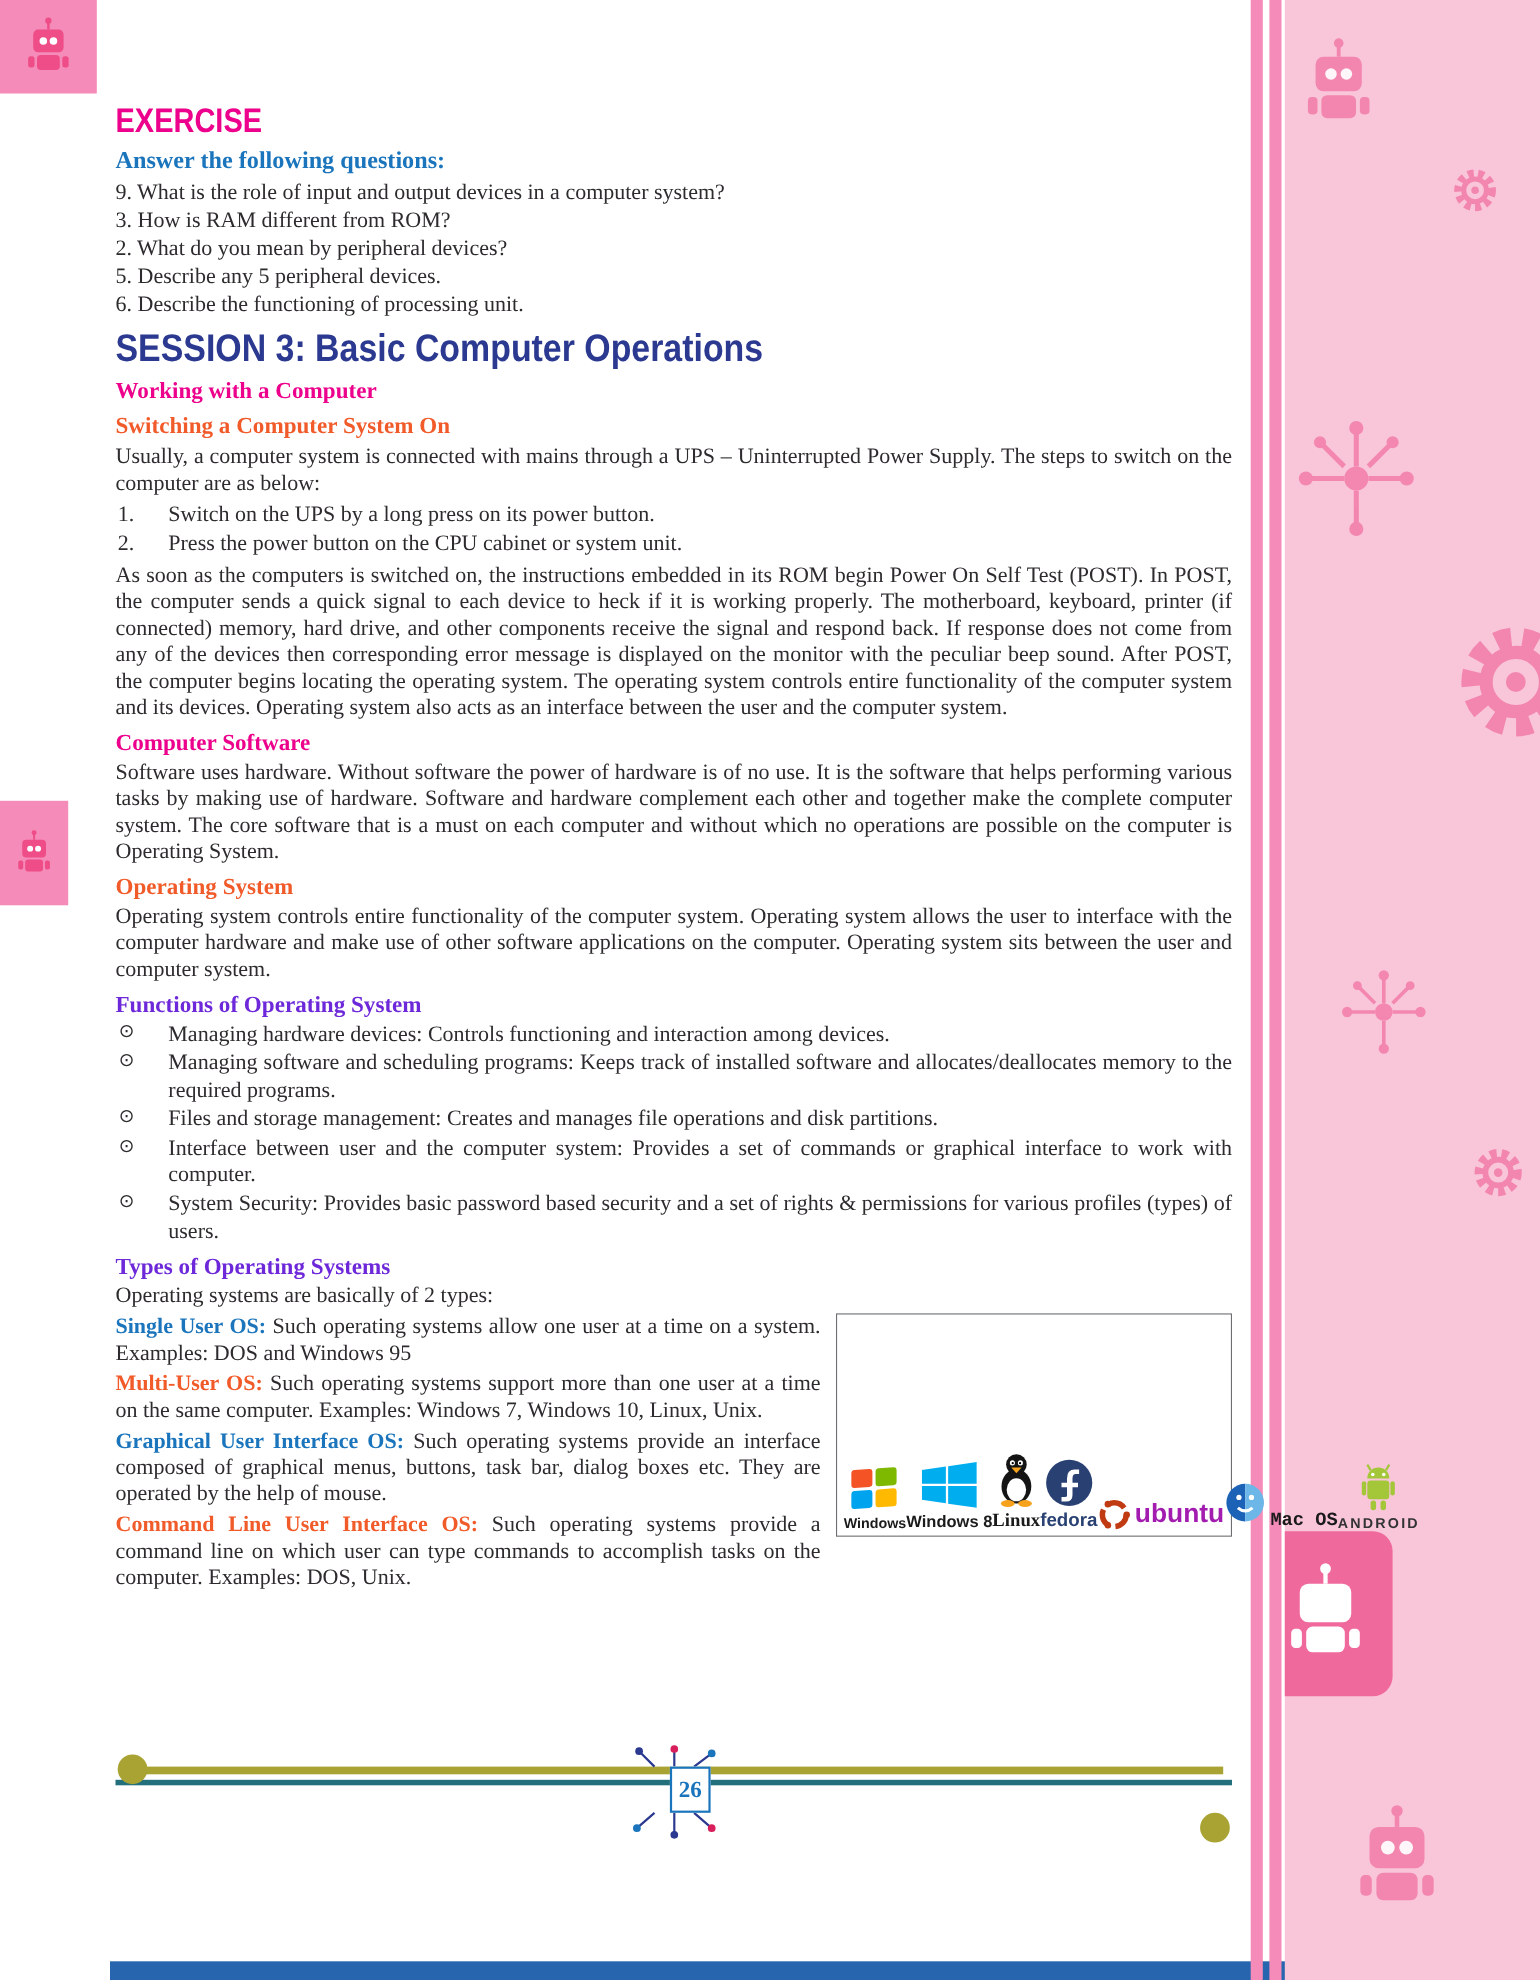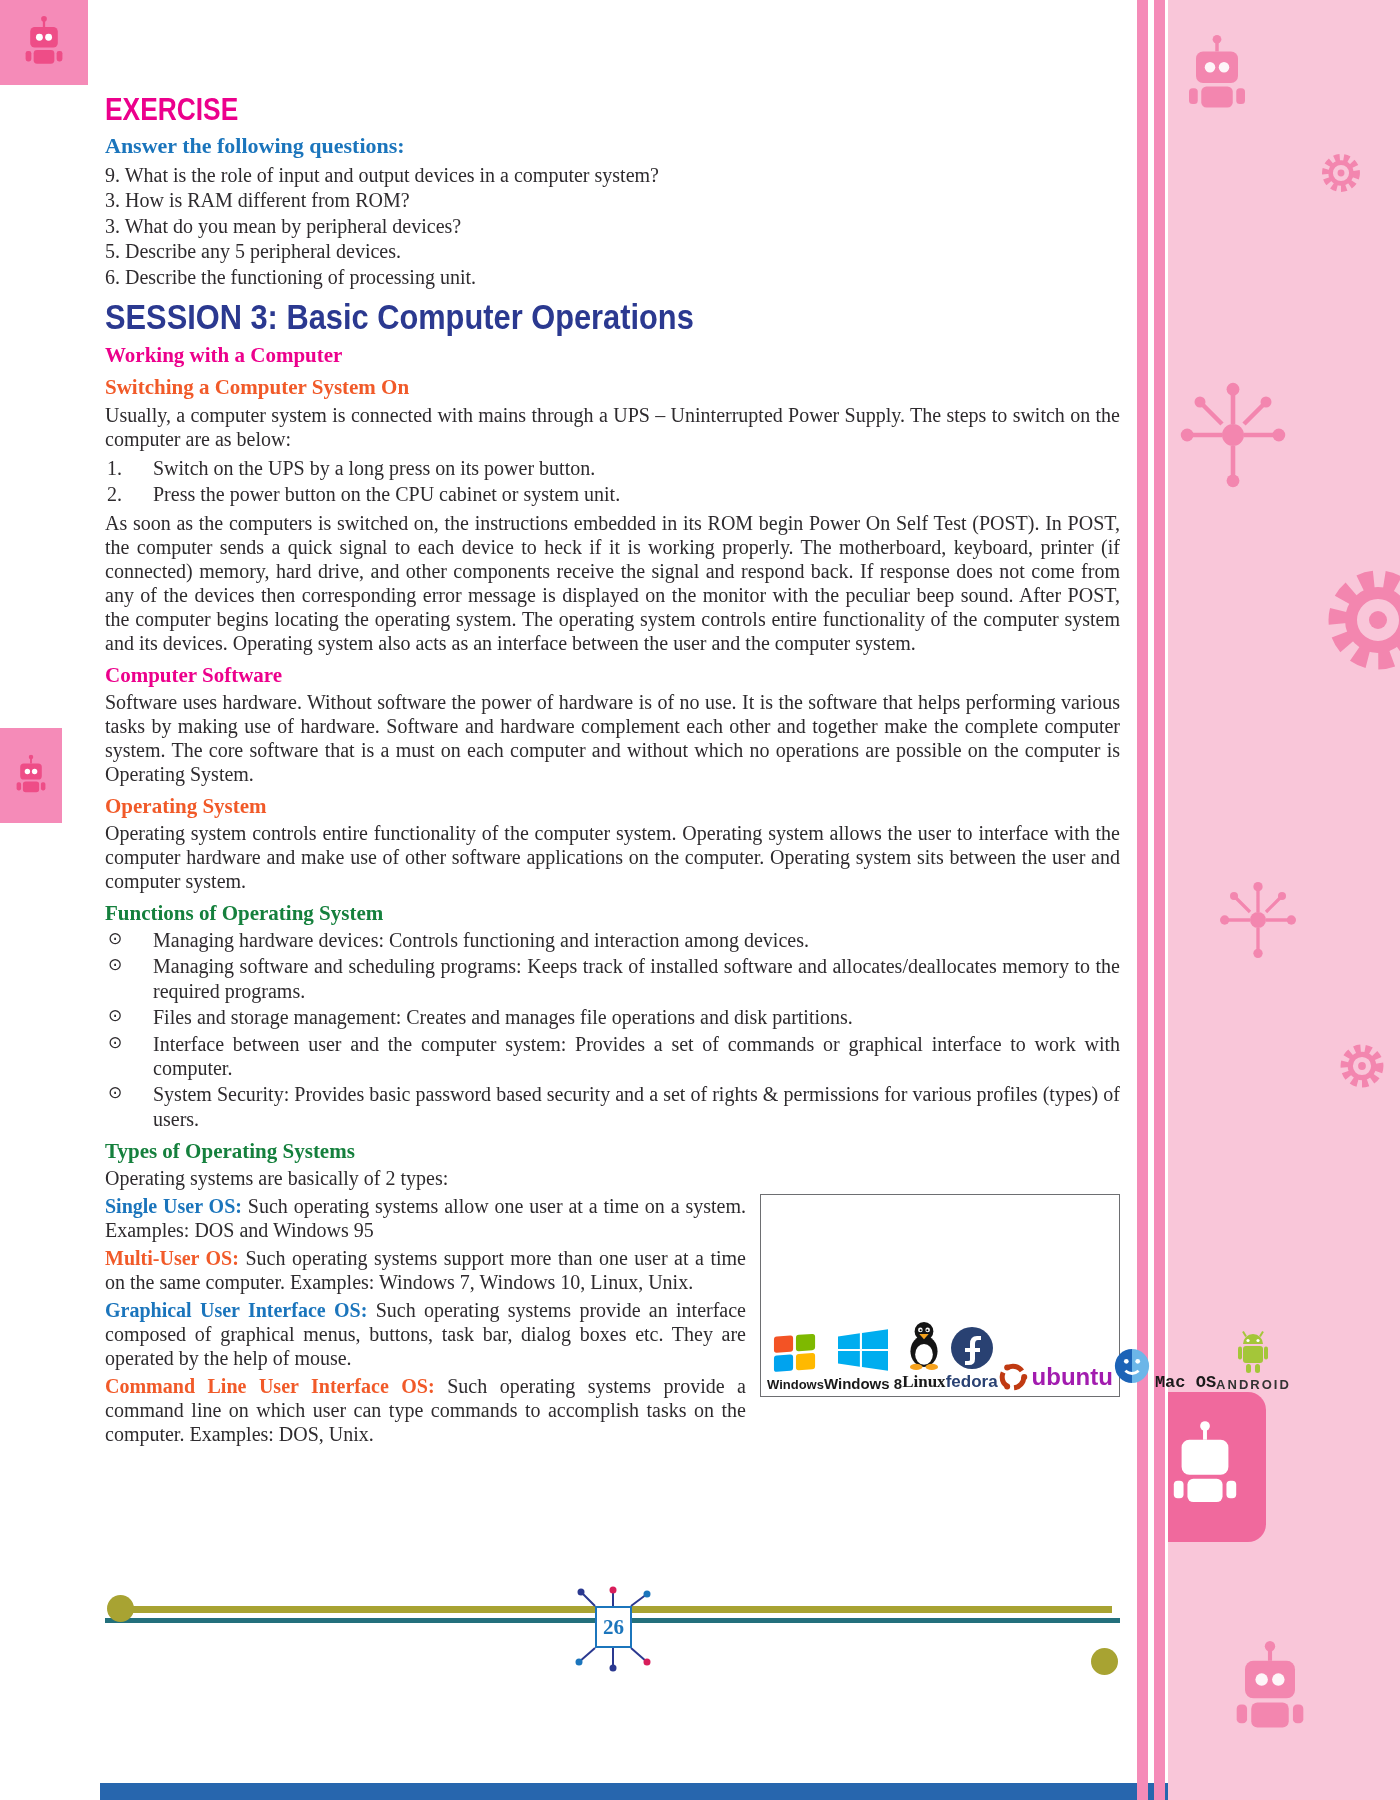--- a/index.html
+++ b/index.html
@@ -21,21 +21,21 @@
   
   .content { position:absolute; left:105px; top:94px; width:1015px; z-index:3; }
   .exercise-title { font-family:"Liberation Sans", sans-serif; font-weight:800; font-size:31px; color:#ec008c; transform:scaleX(.85); transform-origin:left top; letter-spacing:0; line-height:1.05; }
   .answer-sub { font-size:22px; font-weight:bold; color:#1b75bc; margin-top:6px; }
   ul.questions { list-style:none; margin:4px 0 8px 0; }
   ul.questions li { font-size:20px; line-height:1.28; }
   .session-title { font-family:"Liberation Sans", sans-serif; font-weight:800; font-size:35px; color:#2b3990; transform:scaleX(.88); transform-origin:left top; margin-top:6px; line-height:1.05; }
   h3.sub { font-size:21px; font-weight:bold; margin-top:8px; line-height:1.15; }
   .h-magenta { color:#ec008c; }
   .h-orange  { color:#f15a29; }
-  .h-green   { color:#15803d; }
+  .h-green   { color:#6d28d9; }
   p.body { font-size:20px; line-height:1.2; text-align:justify; margin-top:3px; }
   ol.steps { list-style:none; margin:4px 0; }
   ol.steps li { position:relative; padding-left:48px; font-size:20px; line-height:1.3; }
   ol.steps .step-num { position:absolute; left:2px; }
   ul.functions { list-style:none; margin:3px 0 2px 0; }
   ul.functions li { position:relative; padding-left:48px; font-size:20px; line-height:1.22; text-align:justify; margin-bottom:2px; }
   ul.functions .bullet { position:absolute; left:3px; top:0; font-family:"DejaVu Sans", sans-serif; font-size:17px; }
   .lead { font-weight:bold; }
   .lead-blue { color:#1b75bc; }
   .lead-orange { color:#f15a29; }
@@ -55,21 +55,21 @@
   .lbl-android { font-size:13px; letter-spacing:2px; color:#333333; }
 
   
   .footer { position:absolute; left:105px; top:1592px; width:1015px; height:90px; z-index:3; }
   .f-line-olive { position:absolute; left:22px; top:14px; width:985px; height:7px; background:#a8a332; }
   .f-line-teal  { position:absolute; left:0; top:26px; width:1015px; height:5px; background:#23707c; }
   .f-circle-left  { position:absolute; left:2px;  top:3px;  width:27px; height:27px; border-radius:50%; background:#a8a332; }
   .f-circle-right { position:absolute; right:2px; top:56px; width:27px; height:27px; border-radius:50%; background:#a8a332; }
   .page-badge { position:absolute; left:462px; top:-8px; width:92px; height:88px; }
   .badge-circuit { position:absolute; left:0; top:0; width:92px; height:88px; }
-  .badge-box { position:absolute; left:28px; top:22px; width:37px; height:42px; background:#ffffff; border:2px solid #1b75bc; display:flex; align-items:center; justify-content:center; font-family:"Liberation Serif", serif; font-weight:bold; font-size:21px; color:#1b75bc; }
+  .badge-box { position:absolute; left:42px; top:22px; width:37px; height:42px; background:#ffffff; border:2px solid #1b75bc; display:flex; align-items:center; justify-content:center; font-family:"Liberation Serif", serif; font-weight:bold; font-size:21px; color:#1b75bc; }
 </style>
 </head>
 <body>
 
 <svg width="0" height="0" style="position:absolute" aria-hidden="true">
   <symbol id="sym-robot" viewBox="0 0 40 48">
     <line x1="20" y1="10" x2="20" y2="4" stroke="currentColor" stroke-width="2"></line>
     <circle cx="20" cy="3" r="2.5" fill="currentColor"></circle>
     <rect x="8" y="10" width="24" height="18" rx="4" fill="currentColor"></rect>
     <circle cx="16" cy="19" r="3" fill="#ffffff"></circle>
@@ -141,21 +141,21 @@
 
   <div class="bottombar"></div>
 
   <div class="content">
 
     <h1 class="exercise-title">EXERCISE</h1>
     <h2 class="answer-sub">Answer the following questions:</h2>
     <ul class="questions">
       <li>9. What is the role of input and output devices in a computer system?</li>
       <li>3. How is RAM different from ROM?</li>
-      <li>3. What do you mean by peripheral devices?</li>
+      <li>2. What do you mean by peripheral devices?</li>
       <li>5. Describe any 5 peripheral devices.</li>
       <li>6. Describe the functioning of processing unit.</li>
     </ul>
 
     <h1 class="session-title">SESSION 3: Basic Computer Operations</h1>
     <h3 class="sub h-magenta">Working with a Computer</h3>
     <h3 class="sub h-orange">Switching a Computer System On</h3>
     <p class="body">Usually, a computer system is connected with mains through a UPS – Uninterrupted Power Supply. The steps to switch on the computer are as below:</p>
     <ol class="steps">
       <li>

